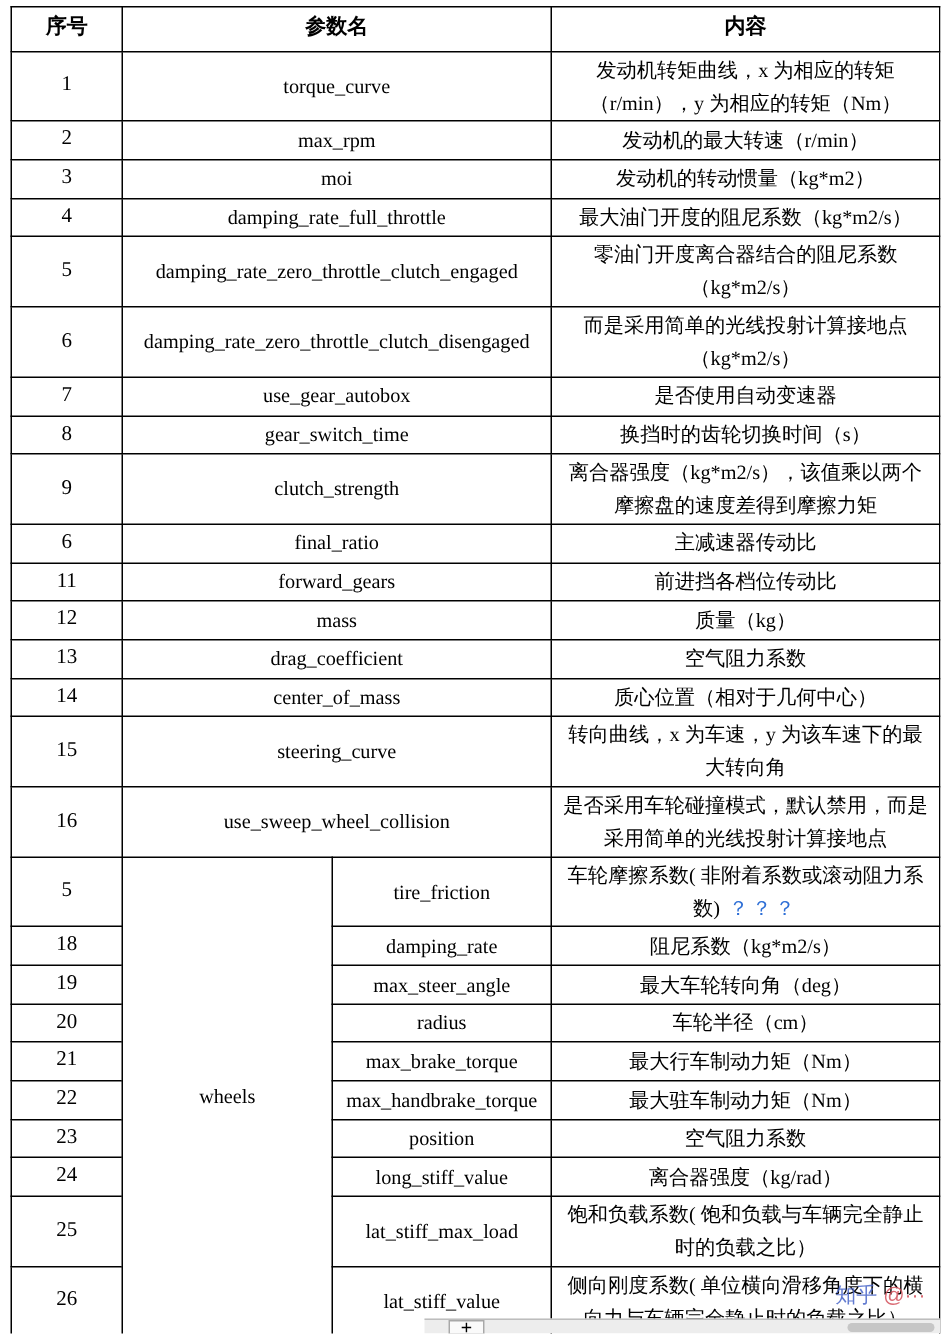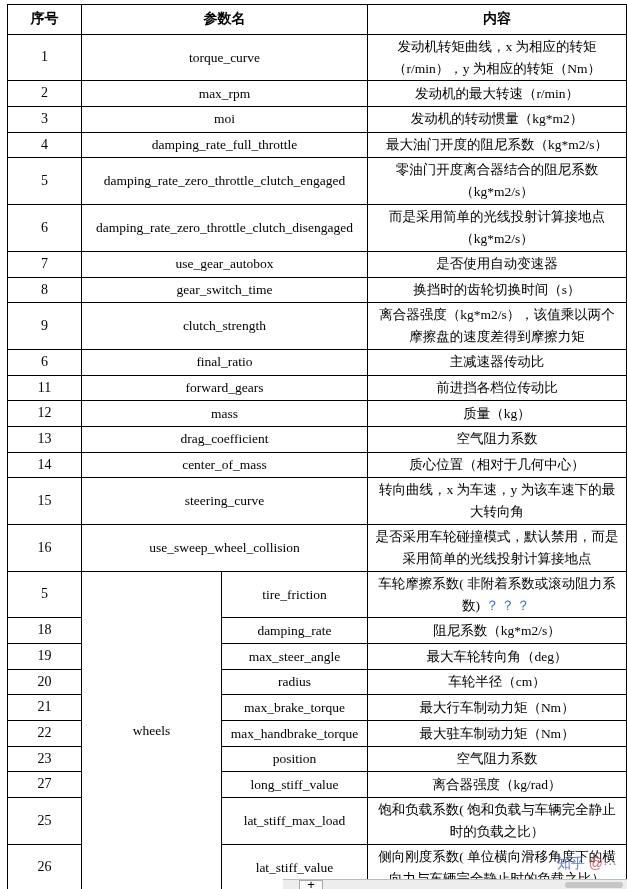--- a/index.html
+++ b/index.html
@@ -199,21 +199,21 @@
           <td class="c-no">22</td>
           <td class="c-name">max_handbrake_torque</td>
           <td class="c-desc">最大驻车制动力矩（Nm）</td>
         </tr>
         <tr>
           <td class="c-no">23</td>
           <td class="c-name">position</td>
           <td class="c-desc">空气阻力系数</td>
         </tr>
         <tr>
-          <td class="c-no">27</td>
+          <td class="c-no">24</td>
           <td class="c-name">long_stiff_value</td>
           <td class="c-desc">离合器强度（kg/rad）</td>
         </tr>
         <tr>
           <td class="c-no">25</td>
           <td class="c-name">lat_stiff_max_load</td>
           <td class="c-desc">饱和负载系数( 饱和负载与车辆完全静止时的负载之比）</td>
         </tr>
         <tr>
           <td class="c-no">26</td>

